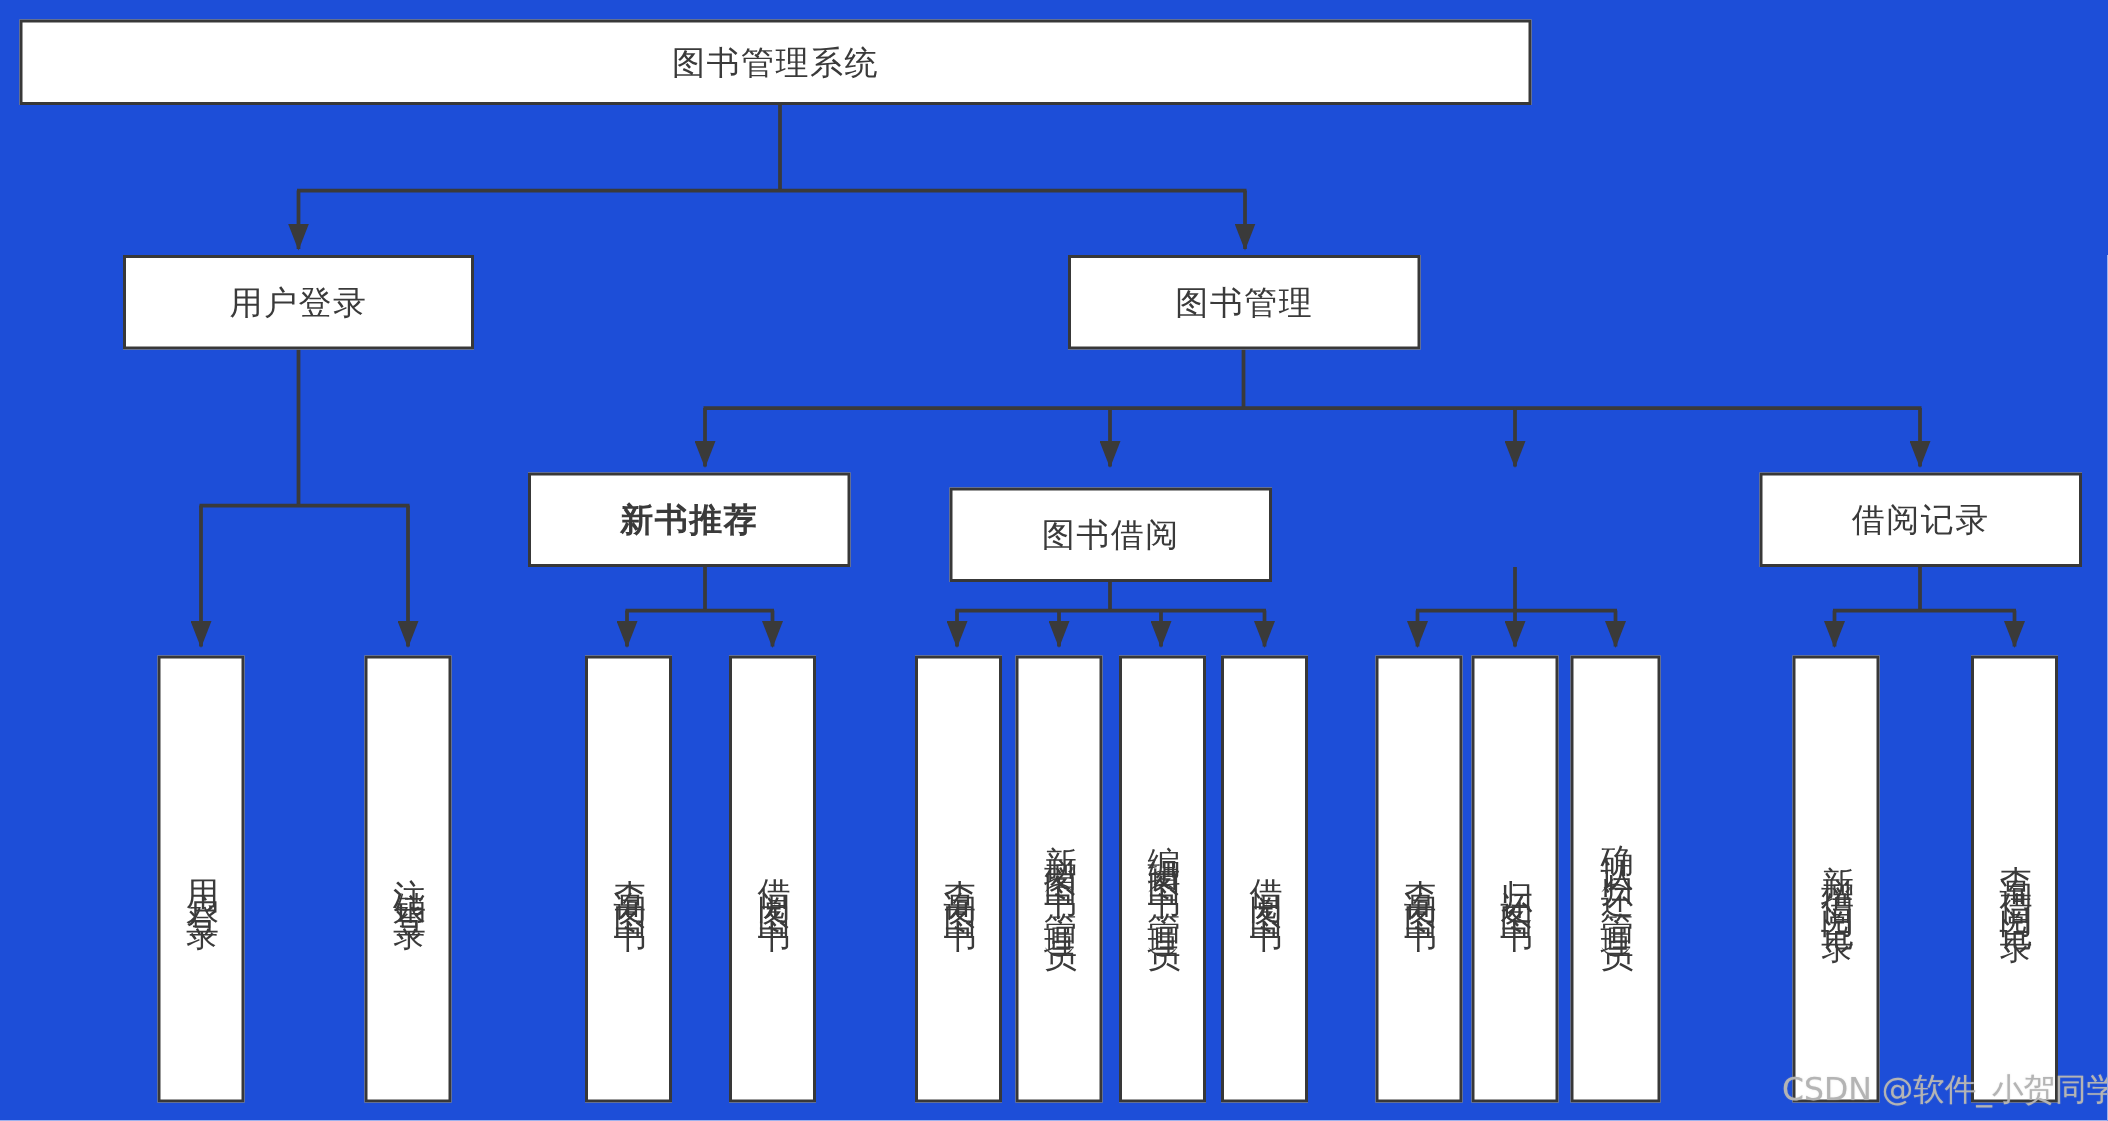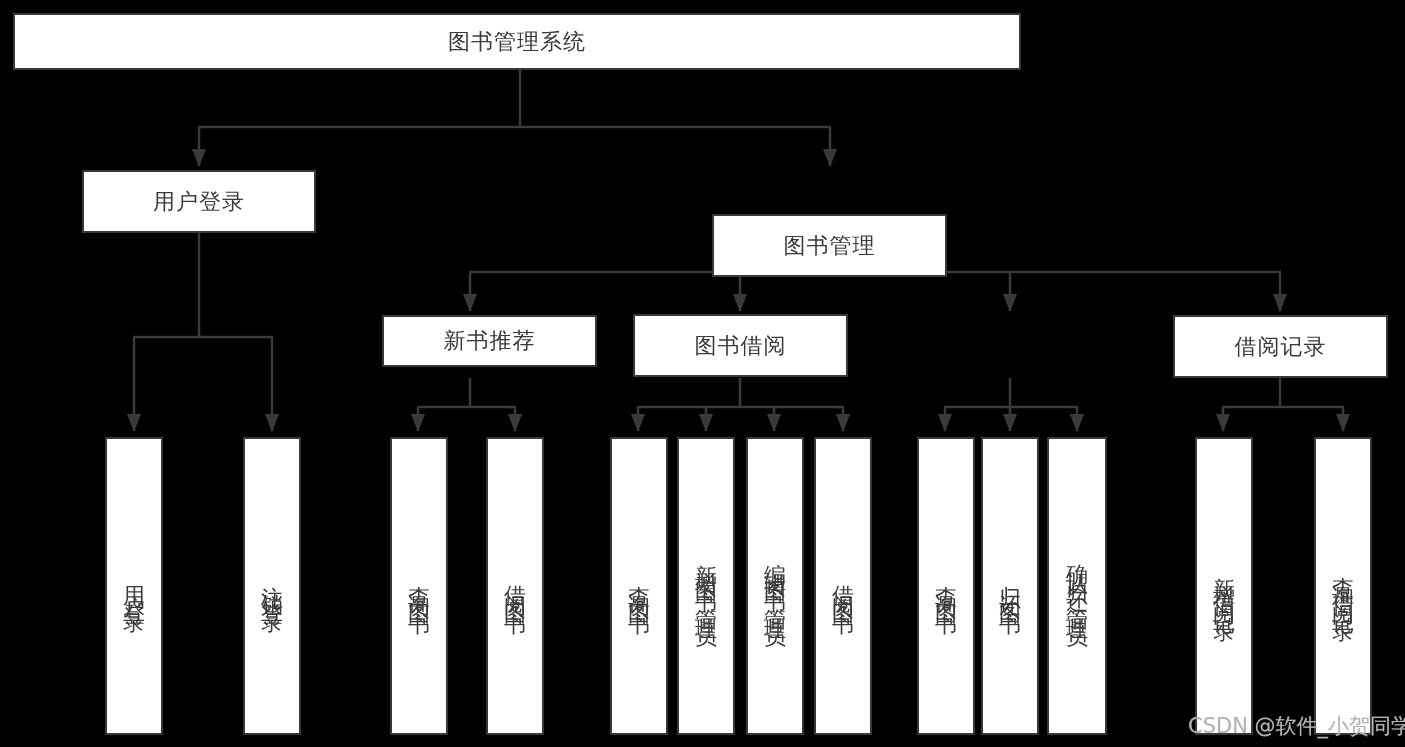--- a/index.html
+++ b/index.html
@@ -5,21 +5,21 @@
   html, body {
     margin: 0;
     padding: 0;
     background: #ffffff;
     font-family: "DejaVu Sans", "Liberation Sans", sans-serif;
   }
   #canvas {
     position: relative;
     width: 1405px;
     height: 747px;
-    background: #000000;
+    background: #1d4ed8;
     overflow: hidden;
   }
   #connectors {
     position: absolute;
     left: 0;
     top: 0;
     width: 1405px;
     height: 747px;
     pointer-events: none;
   }
@@ -111,24 +111,24 @@
 
     <line x1="1280" y1="378" x2="1280" y2="407"></line>
     <line x1="1222" y1="407" x2="1344" y2="407"></line>
     <line x1="1223" y1="407" x2="1223" y2="431" marker-end="url(#arrow)"></line>
     <line x1="1343" y1="407" x2="1343" y2="431" marker-end="url(#arrow)"></line>
   </svg>
 
   <div class="box hbox" style="left:13px; top:13px; width:1008px; height:57px;">图书管理系统</div>
 
   <div class="box hbox" style="left:82px; top:170px; width:234px; height:63px;">用户登录</div>
-  <div class="box hbox" style="left:712px; top:170px; width:235px; height:63px;margin-top:44px;">图书管理</div>
+  <div class="box hbox" style="left:712px; top:170px; width:235px; height:63px;">图书管理</div>
 
-  <div class="box hbox" style="left:382px; top:315px; width:215px; height:52px;">新书推荐</div>
-  <div class="box hbox" style="left:633px; top:314px; width:215px; height:63px;">图书借阅</div>
+  <div class="box hbox" style="left:352px; top:315px; width:215px; height:63px;font-weight:bold;">新书推荐</div>
+  <div class="box hbox" style="left:633px; top:325px; width:215px; height:63px;">图书借阅</div>
   <div class="box hbox" style="left:1173px; top:315px; width:215px; height:63px;">借阅记录</div>
 
   <div class="box leaf" style="left:105px;">
     <span class="vtext">用户登录</span>
   </div>
   <div class="box leaf" style="left:243px;">
     <span class="vtext">注销登录</span>
   </div>
 
   <div class="box leaf" style="left:390px;">

